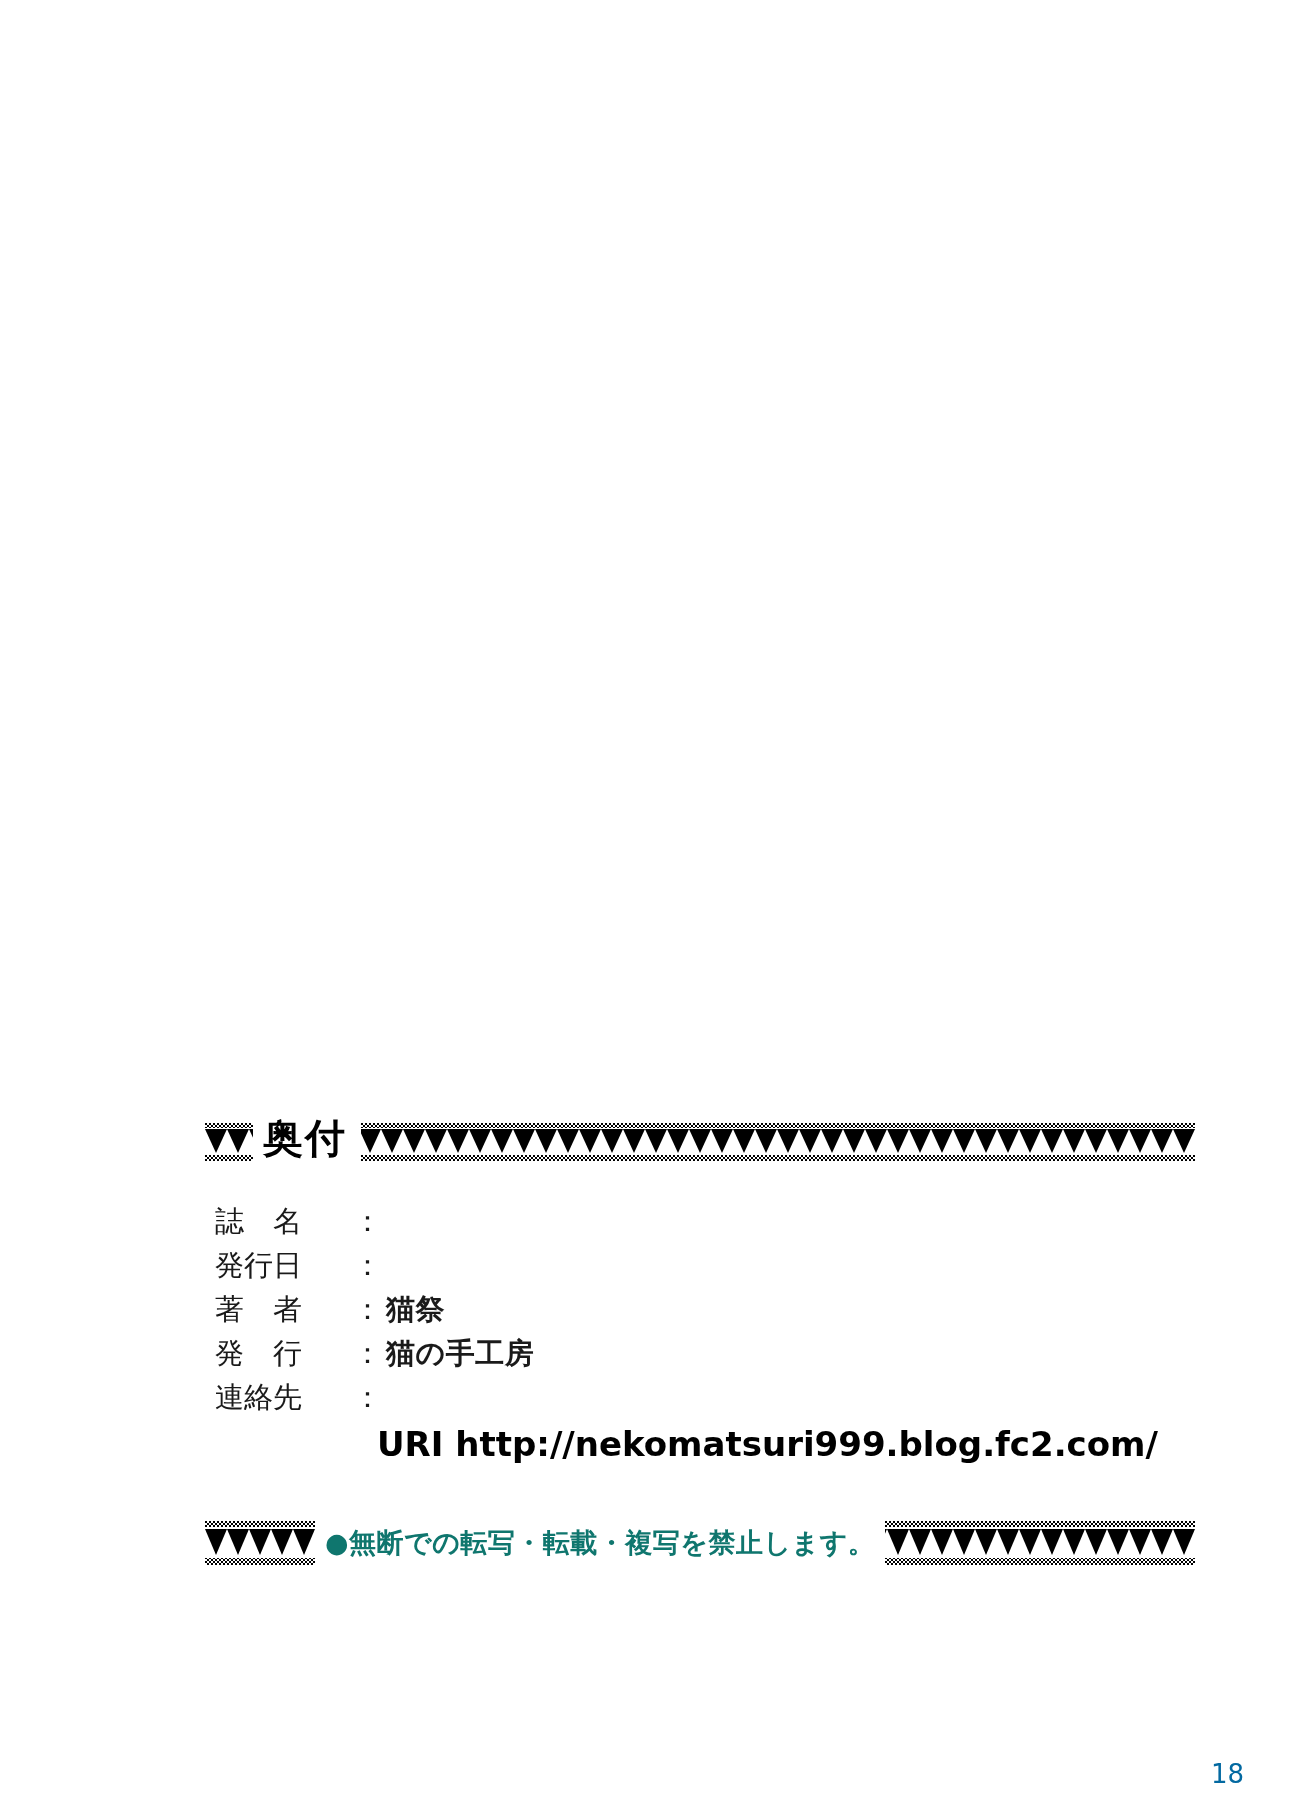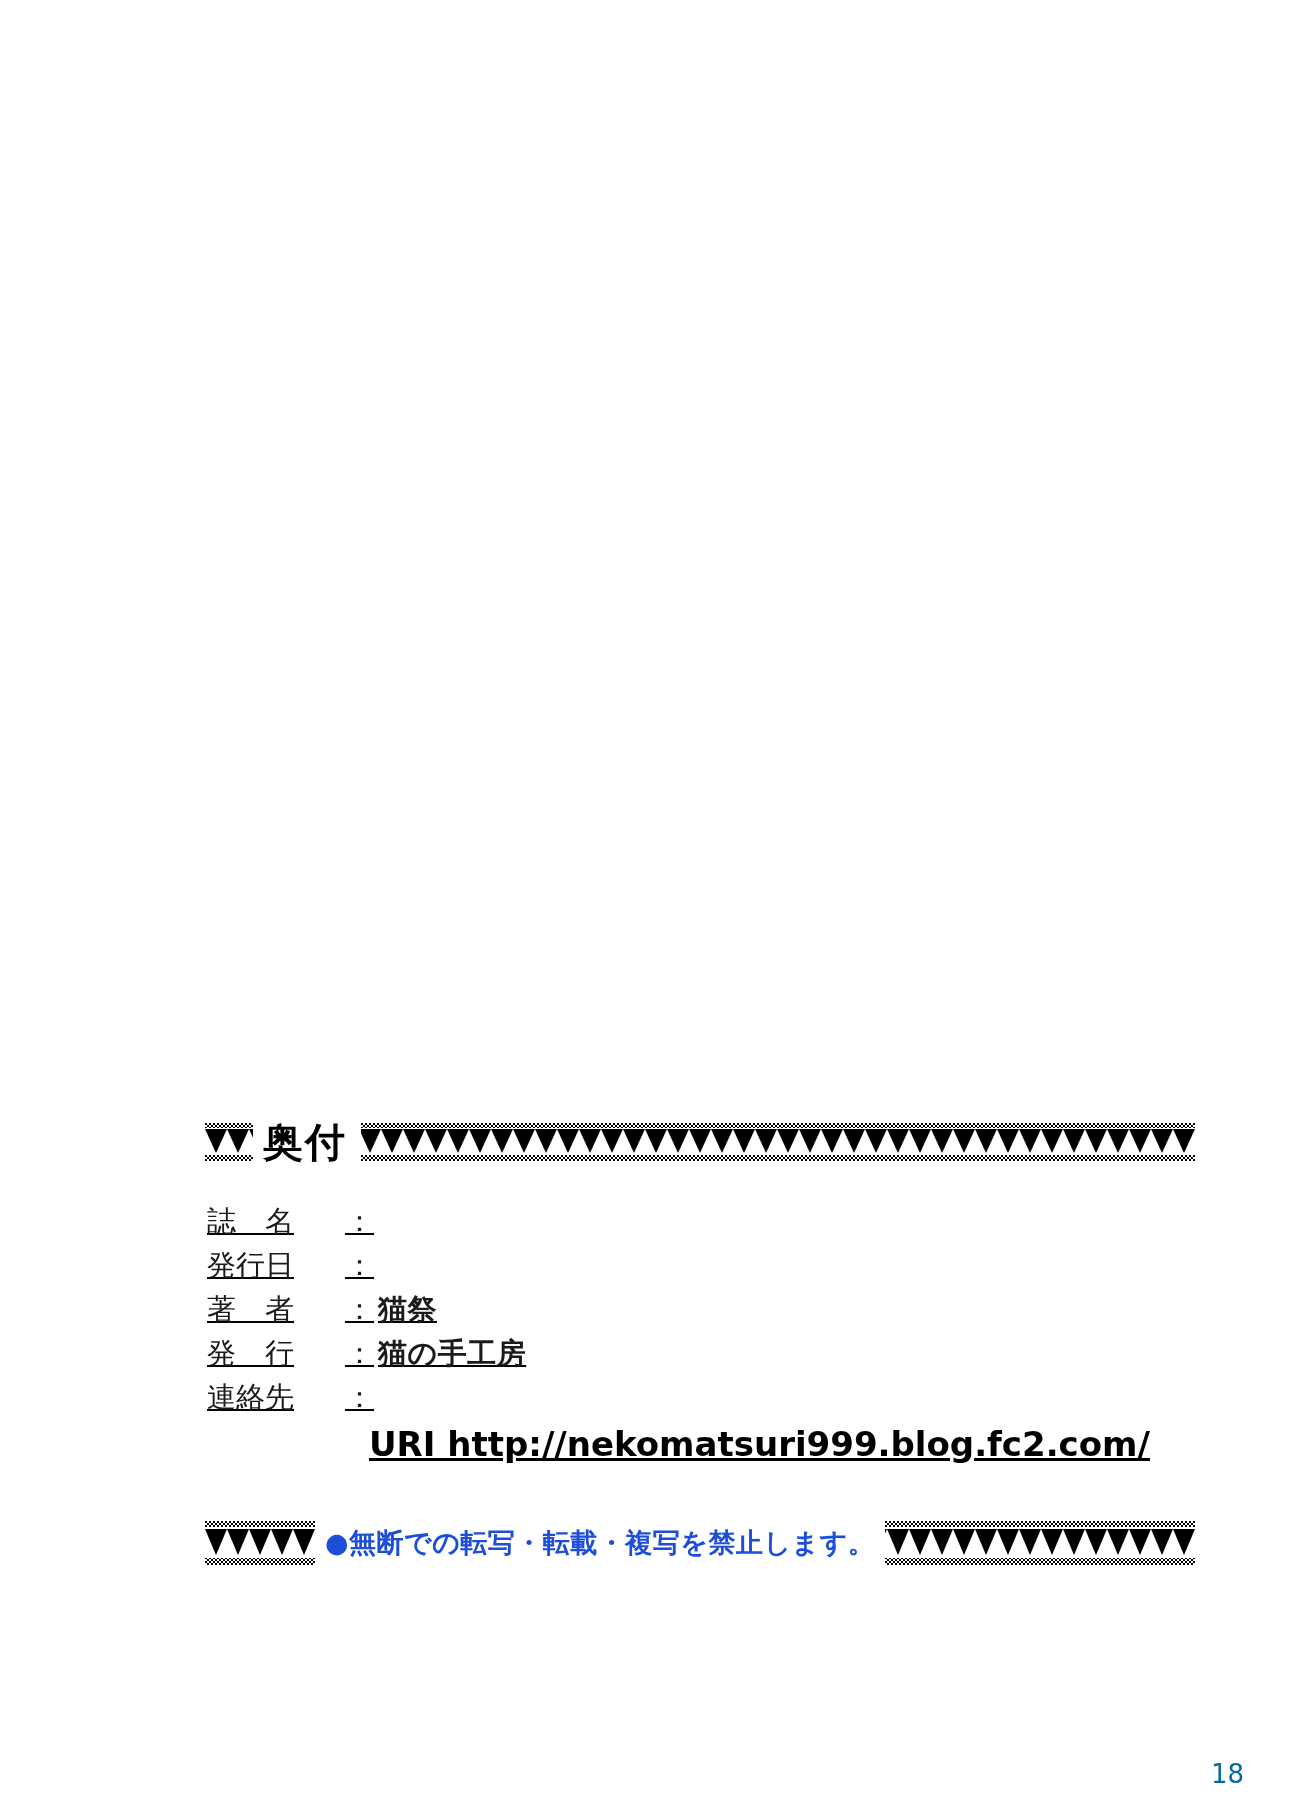--- a/index.html
+++ b/index.html
@@ -52,28 +52,27 @@
     height: 54px;
     display: flex;
     align-items: center;
   }
   .banner .title-text {
     font-size: 40px;
     font-weight: bold;
     letter-spacing: 2px;
     line-height: 1;
     color: #000000;
-    font-family: Liberation Sans, sans-serif;
+    font-family: Liberation Mono, monospace;
     text-align: right;
   }
 
   .fields {
     margin-top: 30px;
-    margin-left: 2px;
-    text-decoration: underline;
+    margin-left: 10px;
   }
   .field-row {
     display: flex;
     align-items: baseline;
     font-size: 29px;
     line-height: 1.52;
     color: #1a1a1a;
     white-space: nowrap;
   }
   .field-label {
@@ -124,21 +123,21 @@
     height: 56px;
     background: #ffffff;
     display: flex;
     align-items: center;
     padding: 0 10px;
   }
   .notice .notice-text {
     font-size: 27px;
     font-weight: bold;
     letter-spacing: 0.5px;
-    color: #1d4ed8;
+    color: #0f766e;
   }
 
   
   .page-number {
     position: absolute;
     right: 46px;
     bottom: 26px;
     font-size: 26px;
     color: #0369a1;
     font-family: "DejaVu Sans", "Liberation Sans", sans-serif;

